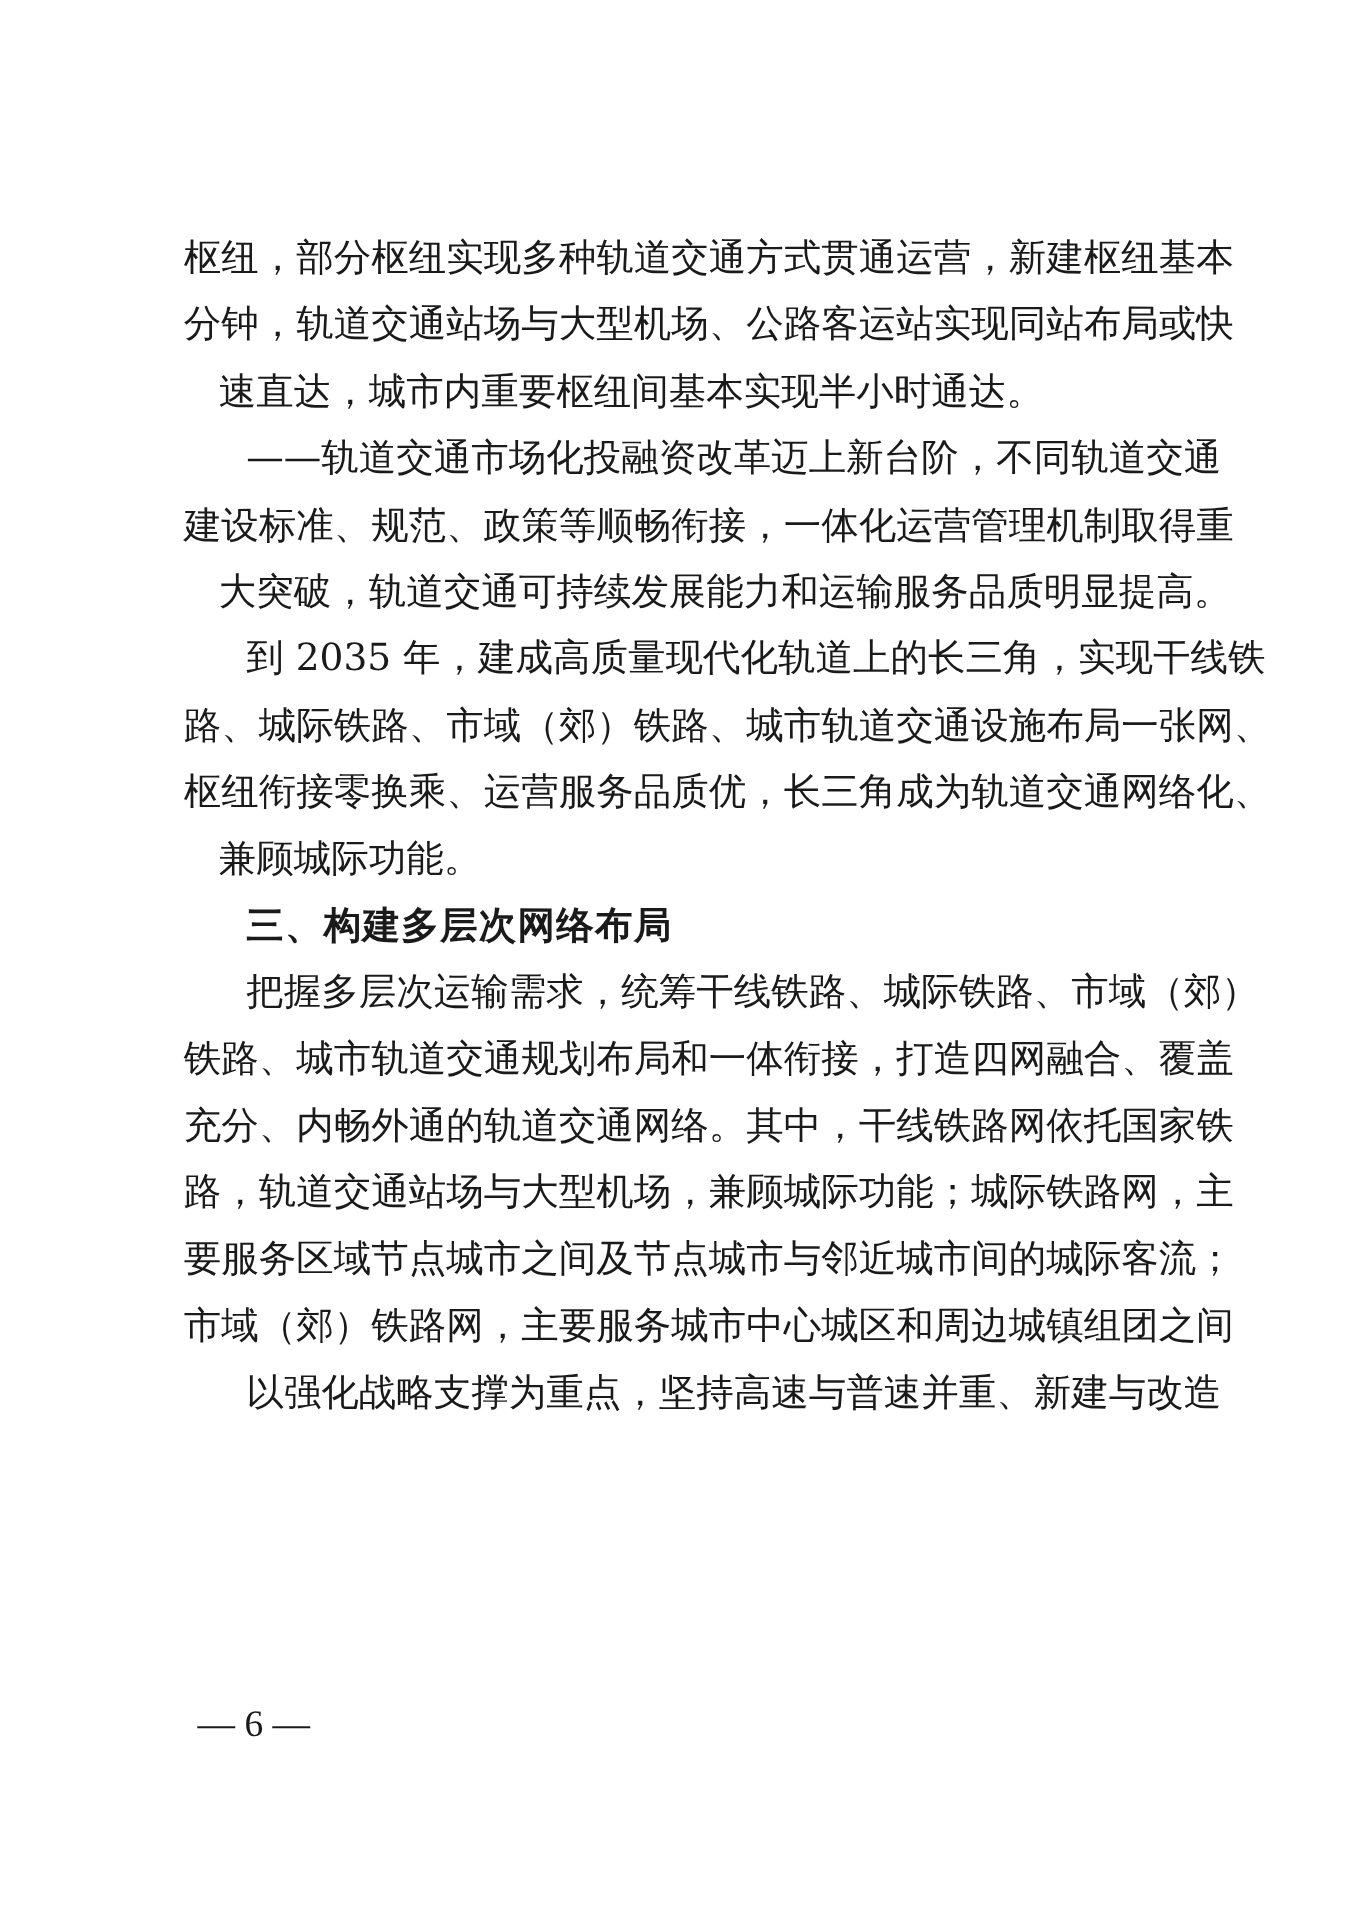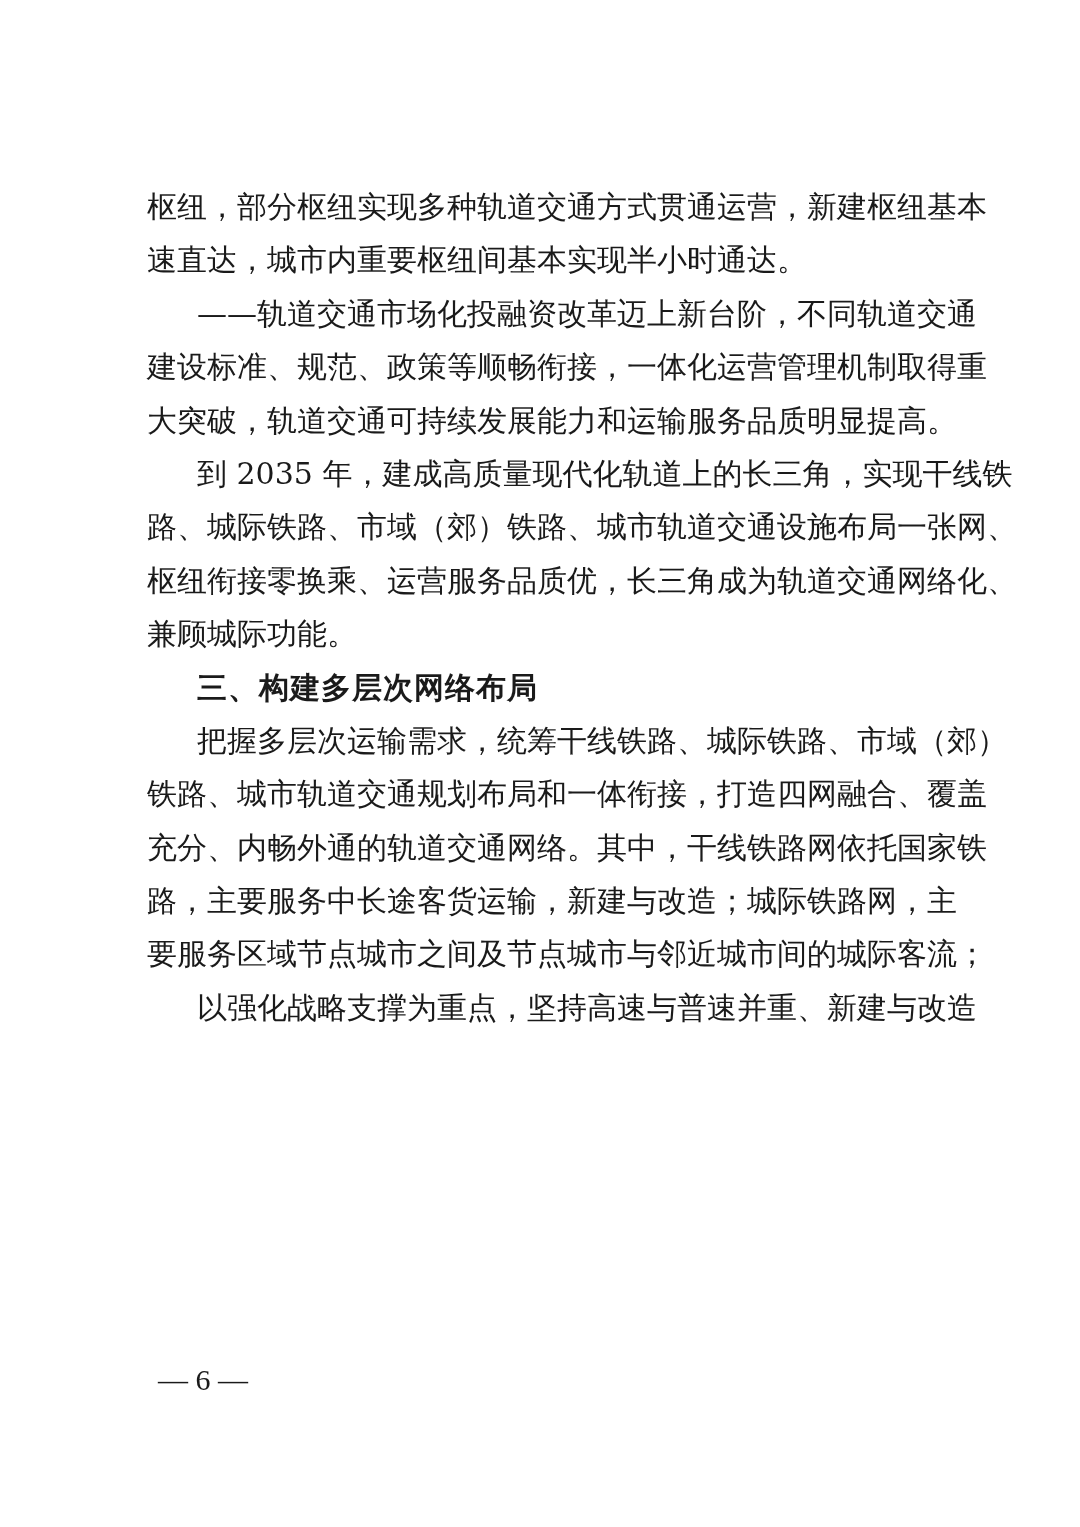--- a/index.html
+++ b/index.html
@@ -33,20 +33,21 @@
       line-height: 53.4px;
       font-size: 30px;
       letter-spacing: 0;
       white-space: nowrap;
       text-align: justify;
       text-align-last: justify;
       overflow: visible;
     }
     .line.last {
       text-align-last: left;
+      margin-left: 28px;
     }
     .line.indent {
       padding-left: 50px;
     }
     .line.heading {
       font-family: Liberation Sans, sans-serif;
       font-weight: bold;
       text-align-last: left;
       letter-spacing: 1px;
     }
@@ -59,37 +60,39 @@
       white-space: nowrap;
       font-family: "Liberation Serif", serif;
     }
   </style>
 </head>
 <body>
 
 <div class="page">
   <div class="body-text">
     <div class="line">枢纽，部分枢纽实现多种轨道交通方式贯通运营，新建枢纽基本</div>
+    <div class="line">分钟，轨道交通站场与大型机场、公路客运站实现同站布局或快</div>
     <div class="line last">速直达，城市内重要枢纽间基本实现半小时通达。</div>
 
     <div class="line indent">——轨道交通市场化投融资改革迈上新台阶，不同轨道交通</div>
     <div class="line">建设标准、规范、政策等顺畅衔接，一体化运营管理机制取得重</div>
     <div class="line last">大突破，轨道交通可持续发展能力和运输服务品质明显提高。</div>
 
     <div class="line indent">到 2035 年，建成高质量现代化轨道上的长三角，实现干线铁</div>
     <div class="line">路、城际铁路、市域（郊）铁路、城市轨道交通设施布局一张网、</div>
     <div class="line">枢纽衔接零换乘、运营服务品质优，长三角成为轨道交通网络化、</div>
     <div class="line last">兼顾城际功能。</div>
 
     <div class="line indent heading">三、构建多层次网络布局</div>
 
     <div class="line indent">把握多层次运输需求，统筹干线铁路、城际铁路、市域（郊）</div>
     <div class="line">铁路、城市轨道交通规划布局和一体衔接，打造四网融合、覆盖</div>
     <div class="line">充分、内畅外通的轨道交通网络。其中，干线铁路网依托国家铁</div>
-    <div class="line">路，主要服务中长途客货运输，新建与改造；城际铁路网，主</div>
+    <div class="line">路，轨道交通站场与大型机场，兼顾城际功能；城际铁路网，主</div>
     <div class="line">要服务区域节点城市之间及节点城市与邻近城市间的城际客流；</div>
+    <div class="line">市域（郊）铁路网，主要服务城市中心城区和周边城镇组团之间</div>
 
 
     <div class="line indent">以强化战略支撑为重点，坚持高速与普速并重、新建与改造</div>
   </div>
 
   <div class="page-number">— 6 —</div>
 </div>
 
 </body></html>

